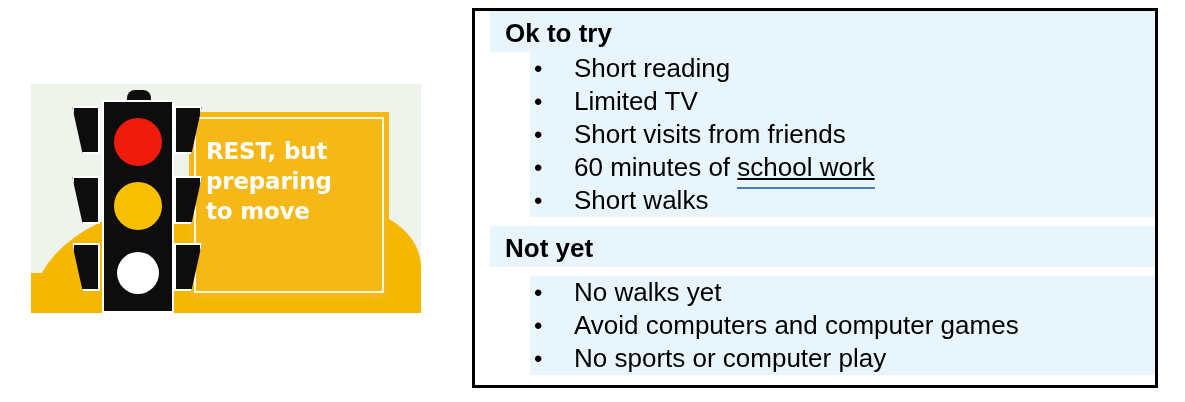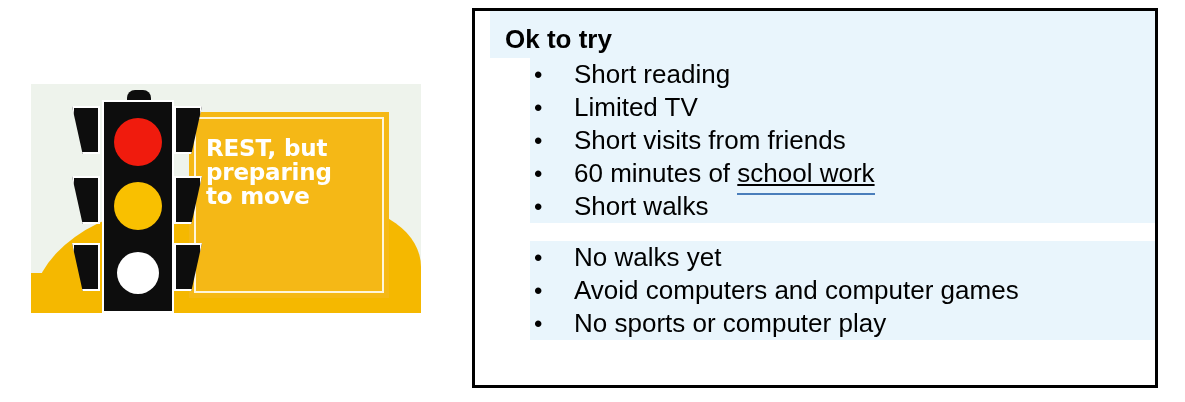--- a/index.html
+++ b/index.html
@@ -69,21 +69,21 @@
   }
   .caption-text {
     position: absolute;
     left: 17px;
     top: 24px;
     right: 8px;
     color: #ffffff;
     font-family: "DejaVu Sans", sans-serif;
     font-weight: bold;
     font-size: 23px;
-    line-height: 24px;
+    line-height: 30px;
     letter-spacing: -0.2px;
     white-space: pre-line;
   }
 
   
   .tl-body {
     position: absolute;
     left: 71px;
     top: 16px;
     width: 72px;
@@ -144,21 +144,21 @@
     width: 100%;
     height: 100%;
   }
   .section-header {
     background: #e9f5fc;
     color: #000000;
     font-family: "Liberation Sans", sans-serif;
     font-weight: bold;
     font-size: 26px;
     line-height: 33px;
-    padding: 12px 0 2px 15px;
+    padding: 6px 0 2px 15px;
     margin-left: 15px;
   }
   .bullet-list {
     margin: 0;
     padding: 0;
     list-style: none;
     background: transparent;
   }
   .bullet-row {
     display: flex;
@@ -253,20 +253,21 @@
         <span class="bullet-text"><span>60 minutes of </span><span class="spell-underline">school work</span></span>
       </li>
       <li class="bullet-row">
         <span class="bullet-dot">•</span>
         <span class="bullet-text">Short walks</span>
       </li>
     </ul>
 
     <div class="gap-1"></div>
 
+    <div class="section-header">Not yet</div>
 
     <div class="gap-2"></div>
 
     <ul class="bullet-list">
       <li class="bullet-row">
         <span class="bullet-dot">•</span>
         <span class="bullet-text">No walks yet</span>
       </li>
       <li class="bullet-row">
         <span class="bullet-dot">•</span>

